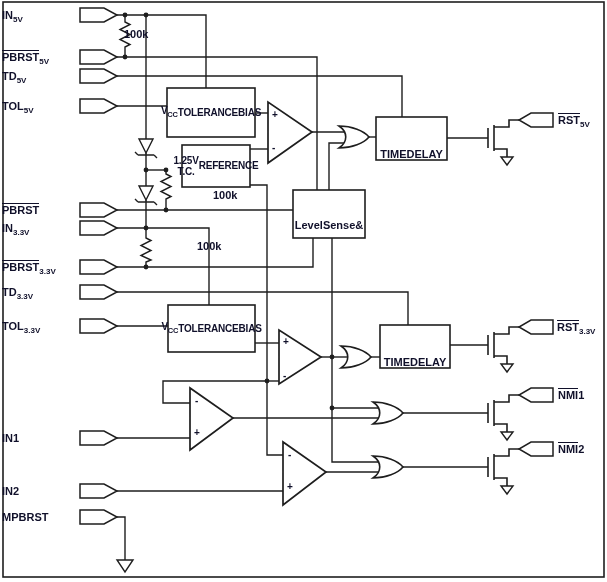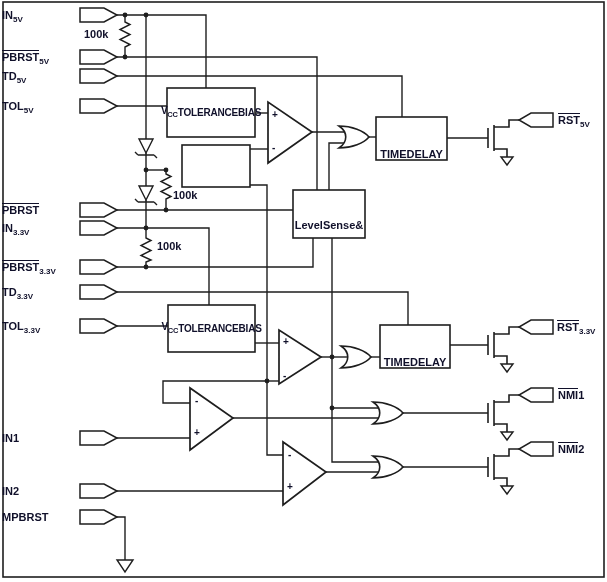--- a/index.html
+++ b/index.html
@@ -11,21 +11,21 @@
   .lbl.out{text-align:left;}
   .lbl sub{font-size:8px;}
   .ov{border-top:1.4px solid #10102a;display:inline-block;line-height:12px;padding-top:0;}
   .blk{position:absolute;display:flex;flex-direction:row;align-items:center;
        justify-content:center;font-weight:bold;text-align:center;}
   .ln{line-height:11.5px;}
   .b10 .ln{font-size:10px;letter-spacing:-0.2px;}
   .b11 .ln{font-size:11px;margin-top:32px;}
   .blk sub{font-size:7.5px;}
   .mark{position:absolute;font-size:10px;font-weight:bold;line-height:10px;}
-  .rlbl{position:absolute;font-weight:bold;font-size:11px;line-height:12px;}
+  .rlbl{position:absolute;font-weight:bold;font-size:11px;line-height:12px;margin-left:40px;}
 </style>
 </head>
 <body>
 
 <div class="stage">
 
 <svg width="607" height="582" viewBox="0 0 607 582">
 
   <rect x="3" y="2" width="601" height="575" fill="none" stroke="#1e1e1e" stroke-width="1.6"></rect>
 
@@ -192,20 +192,24 @@
 
 <div class="rlbl" style="left:84px;top:28px">100k</div>
 <div class="rlbl" style="left:173px;top:189px">100k</div>
 <div class="rlbl" style="left:157px;top:240px">100k</div>
 
 <div class="blk b10" style="left:167px;top:88px;width:88px;height:49px">
   <div class="ln"><span>V</span><sub>CC</sub></div>
   <div class="ln">TOLERANCE</div>
   <div class="ln">BIAS</div>
 </div>
+<div class="blk b10" style="left:182px;top:145px;width:68px;height:42px">
+  <div class="ln">1.25V T.C.</div>
+  <div class="ln">REFERENCE</div>
+</div>
 <div class="blk b11" style="left:293px;top:190px;width:72px;height:40px">
   <div class="ln">Level</div>
   <div class="ln">Sense</div>
   <div class="ln">&amp;</div>
 </div>
 <div class="blk b11" style="left:376px;top:117px;width:71px;height:43px">
   <div class="ln">TIME</div>
   <div class="ln">DELAY</div>
 </div>
 <div class="blk b10" style="left:168px;top:305px;width:87px;height:47px">

